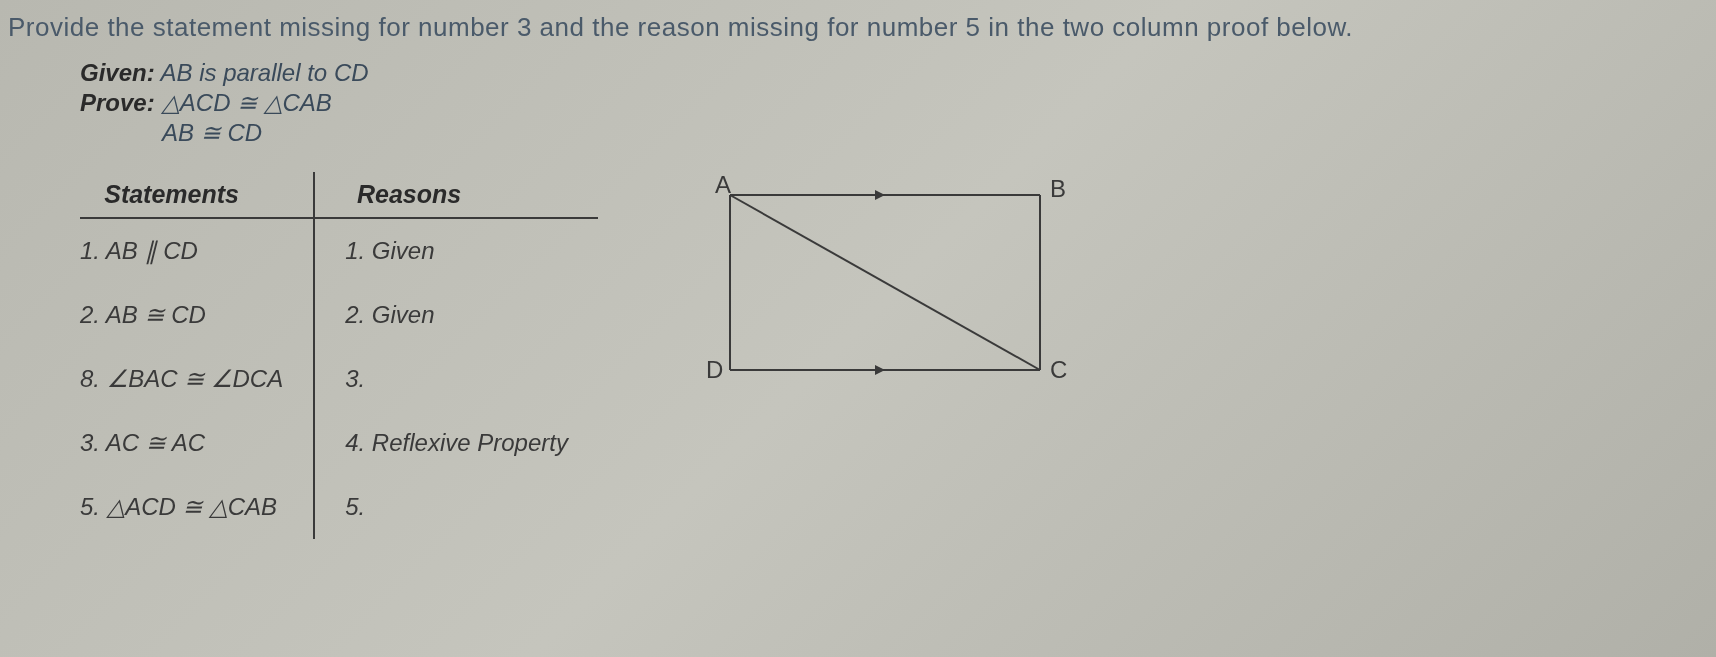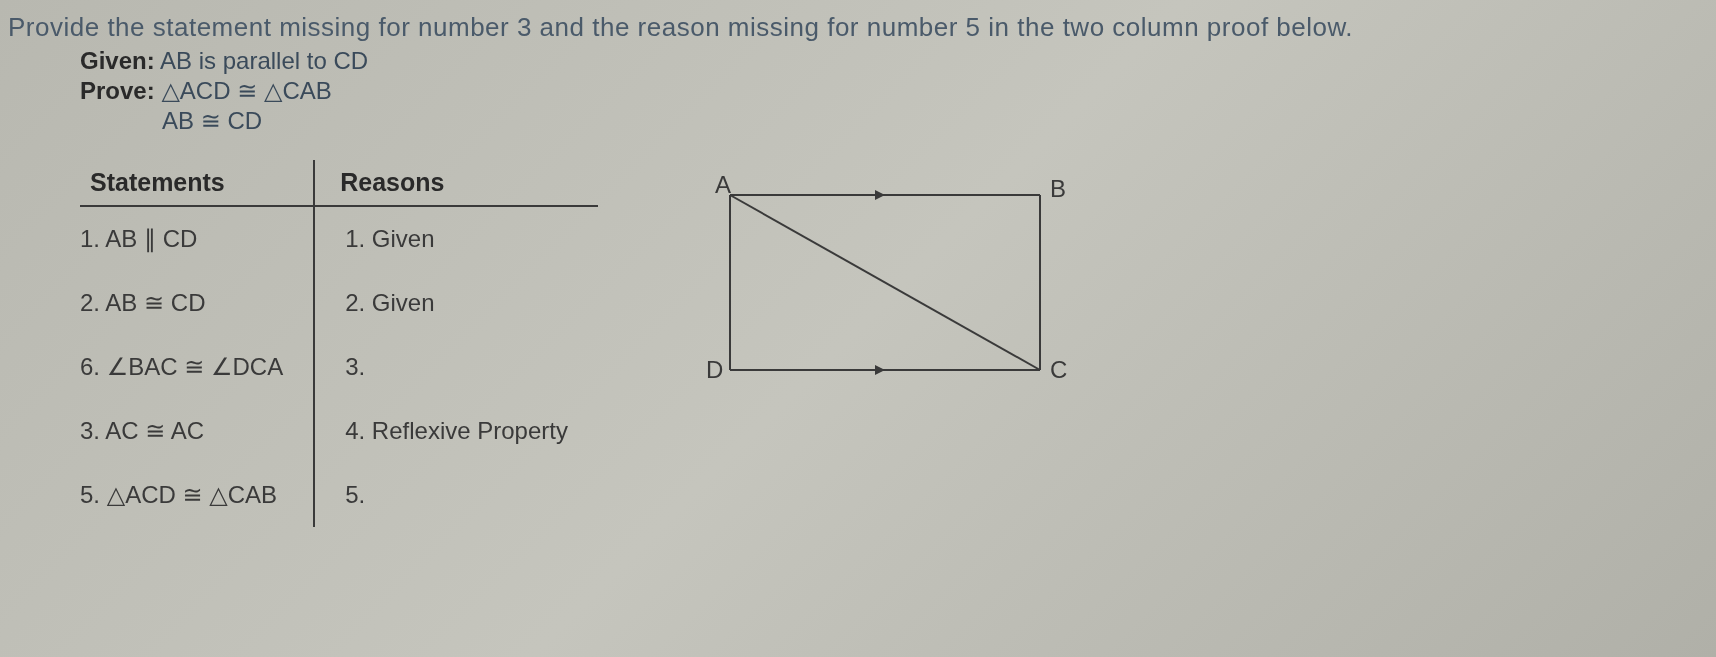--- a/index.html
+++ b/index.html
@@ -12,29 +12,30 @@
       background: linear-gradient(135deg, #b8b8b0 0%, #c5c5bd 50%, #b0b0a8 100%);
       width: 1716px;
       height: 657px;
       padding: 12px 8px;
       color: #3a3a3a;
       position: relative;
     }
     .question-text {
       font-size: 26px;
       color: #4a5a6a;
-      margin-bottom: 4px;
+      margin-bottom: 16px;
       letter-spacing: 0.5px;
     }
     .content-wrapper {
       display: flex;
       padding-left: 72px;
     }
     .left-section {
       flex: 0 0 620px;
+      font-style: italic;
     }
     .given-section {
       margin-bottom: 25px;
       font-size: 24px;
       color: #3a4a5a;
     }
     .given-section .label {
       font-weight: bold;
       color: #2a2a2a;
     }
@@ -50,21 +51,21 @@
     .table-container {
       margin-top: 20px;
     }
     .proof-table {
       border-collapse: collapse;
       font-size: 24px;
       color: #3a3a3a;
     }
     .proof-table th {
       font-weight: bold;
-      text-align: left;
+      text-align: center;
       padding: 8px 30px 8px 10px;
       color: #2a2a2a;
       font-size: 25px;
     }
     .proof-table th:first-child {
       border-bottom: 2px solid #3a3a3a;
       border-right: 2px solid #3a3a3a;
       padding-right: 60px;
     }
     .proof-table th:last-child {
@@ -122,21 +123,21 @@
         <tbody>
           <tr>
             <td>1. AB ∥ CD</td>
             <td>1. Given</td>
           </tr>
           <tr>
             <td>2. AB ≅ CD</td>
             <td>2. Given</td>
           </tr>
           <tr>
-            <td>6. ∠BAC ≅ ∠DCA</td>
+            <td>8. ∠BAC ≅ ∠DCA</td>
             <td>3.</td>
           </tr>
           <tr>
             <td>3. AC ≅ AC</td>
             <td>4. Reflexive Property</td>
           </tr>
           <tr>
             <td>5. △ACD ≅ △CAB</td>
             <td>5.</td>
           </tr>

